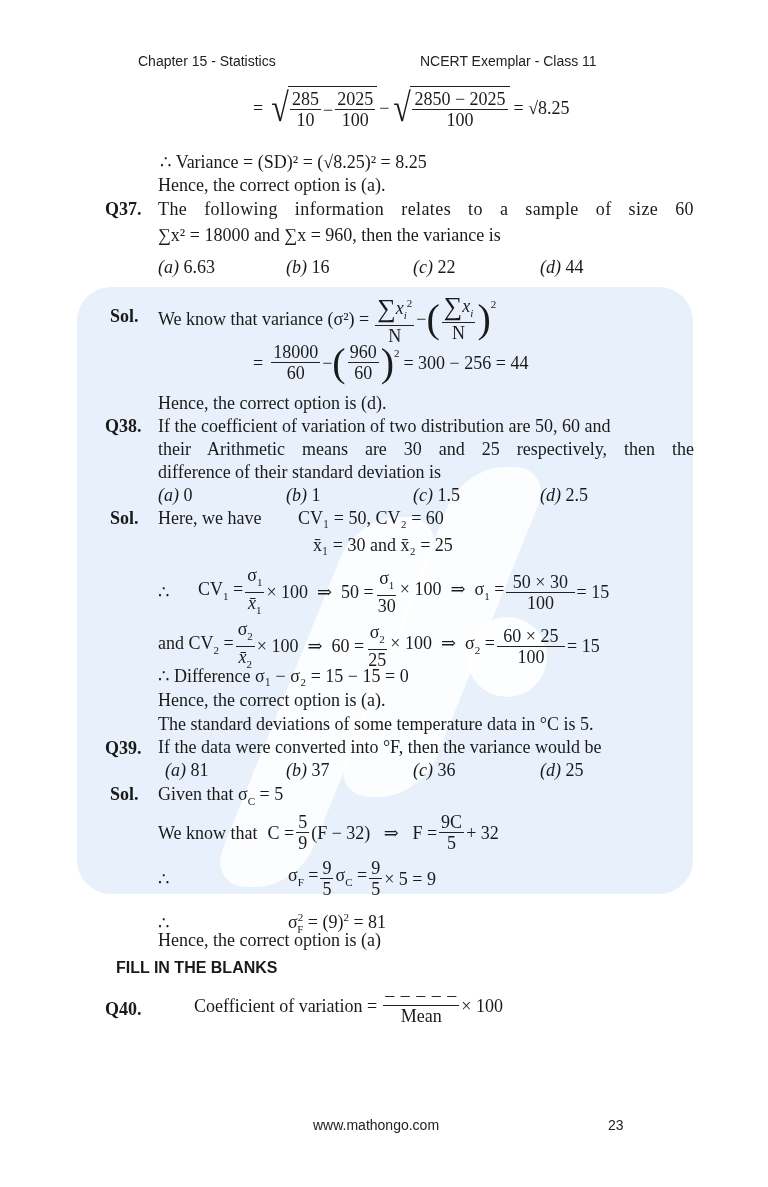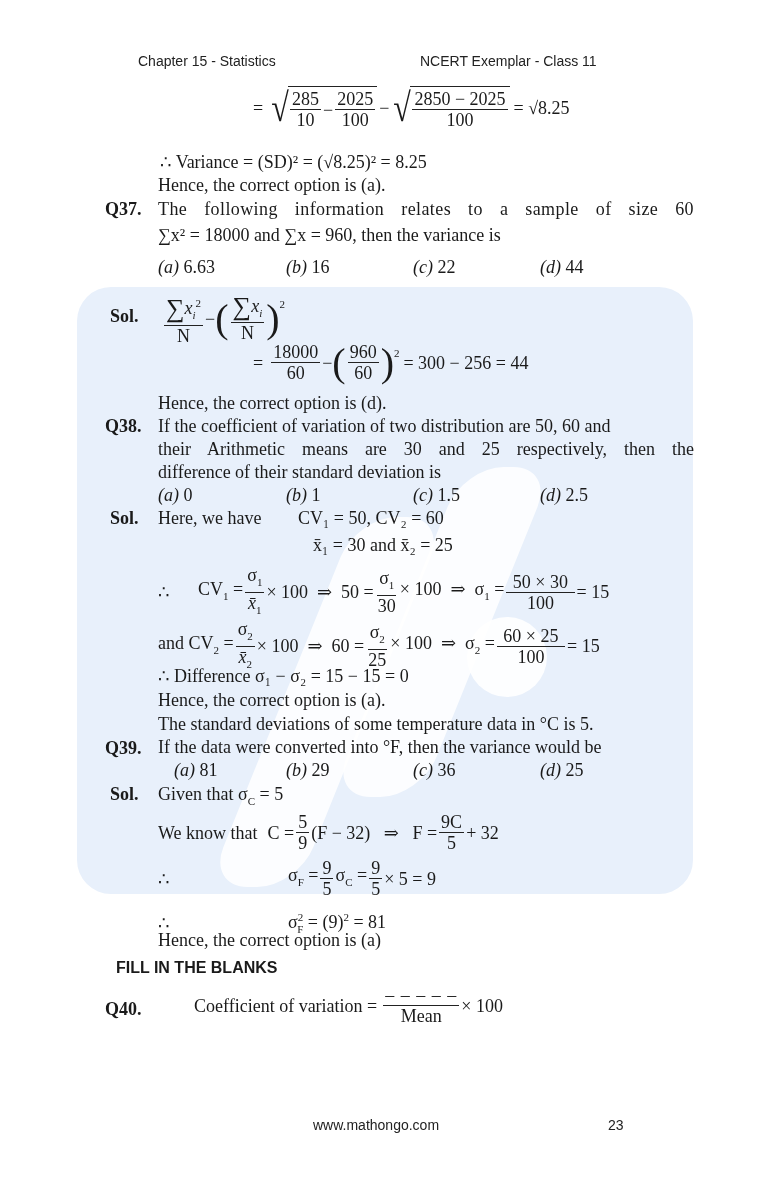--- a/index.html
+++ b/index.html
@@ -75,20 +75,21 @@
 <div class="abs serif" style="left:158px; top:224px;">∑x² = 18000 and ∑x = 960, then the variance is</div>
 <div class="abs serif" style="top:256px; left:158px; width:540px; height:22px;">
   <span class="opt" style="left:0;"><span class="it">(a)</span> <span>6.63</span></span>
   <span class="opt" style="left:128px;"><span class="it">(b)</span> <span>16</span></span>
   <span class="opt" style="left:255px;"><span class="it">(c)</span> <span>22</span></span>
   <span class="opt" style="left:382px;"><span class="it">(d)</span> <span>44</span></span>
 </div>
 
 <div class="abs serif bold" style="left:110px; top:305px;">Sol.</div>
 <div class="abs serif" style="left:158px; top:293px; display:flex; align-items:center;">
+  <span>We know that variance (σ²) =</span>
   <span class="frac" style="margin-left:6px;">
       <span class="num"><span class="big-sigma">∑</span><span class="it">x</span><sub class="it">i</sub><sup>2</sup></span>
       <span class="den">N</span>
     </span>
   <span>−</span>
   <span class="paren">(</span>
   <span class="frac">
       <span class="num"><span class="big-sigma">∑</span><span class="it">x</span><sub class="it">i</sub></span>
       <span class="den">N</span>
     </span>
@@ -166,22 +167,22 @@
     </span>
   <span>= 15</span>
 </div>
 <div class="abs serif" style="left:158px; top:665px;">∴  Difference σ₁ − σ₂ = 15 − 15 = 0</div>
 <div class="abs serif" style="left:158px; top:689px;">Hence, the correct option is (a).</div>
 
 <div class="abs serif bold" style="left:105px; top:713px;margin-top:24px;">Q39.</div>
 <div class="abs serif" style="left:158px; top:713px;">The standard deviations of some temperature data in °C is 5.</div>
 <div class="abs serif" style="left:158px; top:736px;">If the data were converted into °F, then the variance would be</div>
 <div class="abs serif" style="top:759px; left:158px; width:540px; height:22px;">
-  <span class="opt" style="left:16px;"><span class="it">(a)</span> <span>81</span></span>
-  <span class="opt" style="left:128px;"><span class="it">(b)</span> <span>29</span></span>
+  <span class="opt" style="left:7px;"><span class="it">(a)</span> <span>81</span></span>
+  <span class="opt" style="left:128px;"><span class="it">(b)</span> <span>37</span></span>
   <span class="opt" style="left:255px;"><span class="it">(c)</span> <span>36</span></span>
   <span class="opt" style="left:382px;"><span class="it">(d)</span> <span>25</span></span>
 </div>
 
 <div class="abs serif bold" style="left:110px; top:783px;">Sol.</div>
 <div class="abs serif" style="left:158px; top:783px;">Given that σ<sub>C</sub> = 5</div>
 <div class="abs serif" style="left:158px; top:812px; display:flex; align-items:center;">
   <span style="margin-right:10px;">We know that</span>
   <span>C =</span>
   <span class="frac">

